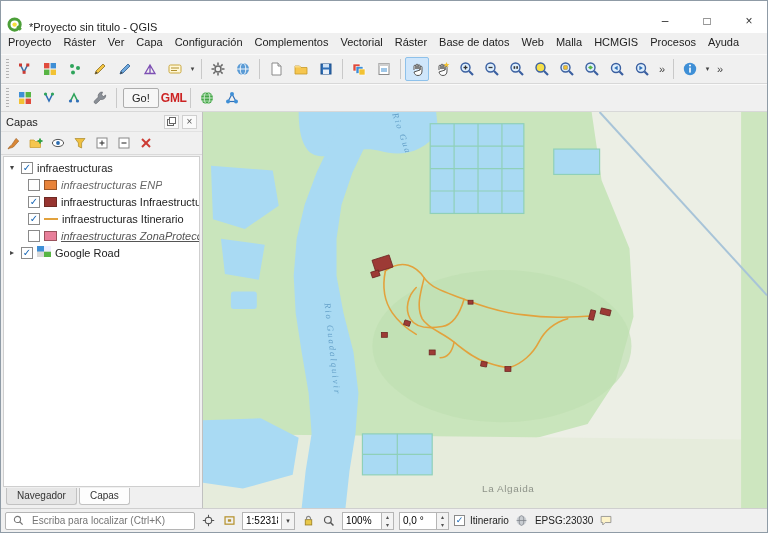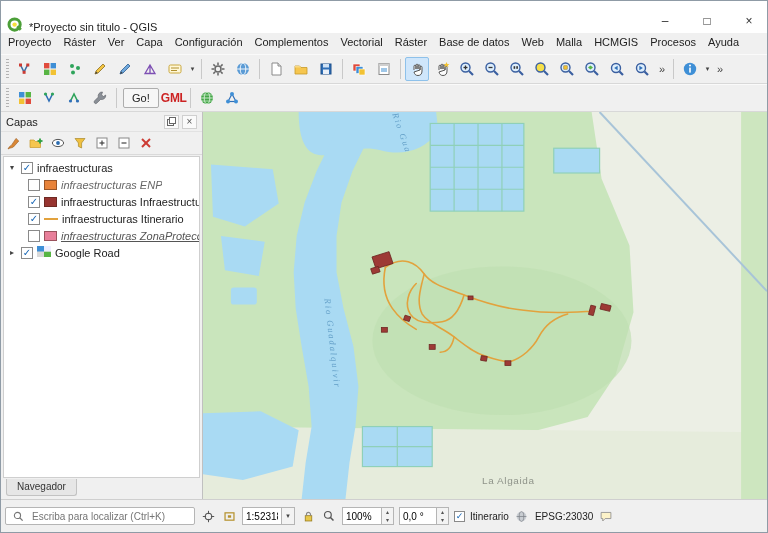--- a/index.html
+++ b/index.html
@@ -41,31 +41,31 @@
   .tree { flex:1; background:#fff; border:1px solid #cfcfcf; margin:1px 2px 0 2px; overflow:hidden; padding-top:2px; }
   .trow { display:flex; align-items:center; height:17px; gap:4px; padding-left:3px; white-space:nowrap; overflow:hidden; }
   .indent { width:17px; flex:0 0 auto; }
   .expander { width:10px; font-size:8px; color:#444; text-align:center; flex:0 0 auto; }
   .cb { width:12px; height:12px; border:1px solid #8a8a8a; background:#fff; font-size:10px; line-height:10px; text-align:center; color:#1464b4; flex:0 0 auto; }
   .swatch { width:13px; height:10px; border:1px solid rgba(60,30,20,.45); flex:0 0 auto; }
   .swatch-line { width:14px; height:0; border-top:2px solid #e2a23d; flex:0 0 auto; }
   .tlabel { font-size:11px; overflow:hidden; text-overflow:clip; }
   .tlabel.italic { font-style:italic; color:#666; }
   .tlabel.underline { text-decoration:underline; color:#555; }
-  .tabs { height:21px; display:flex; gap:10px; padding:1px 5px 0 5px; align-items:flex-start;flex-direction:column; }
+  .tabs { height:21px; display:flex; gap:2px; padding:1px 5px 0 5px; align-items:flex-start; }
   .tab { padding:2px 10px 3px 10px; font-size:10px; background:#e6e6e6; border:1px solid #c2c2c2; border-top:none; border-radius:0 0 3px 3px; color:#333; }
   .tab.active { background:#fdfdfd; }
 
   .map { flex:1; position:relative; background:#ecefe5; overflow:hidden; }
   .map svg.mapsvg { position:absolute; inset:0; width:100%; height:100%; }
   .lbl-river { font:italic 9px "Liberation Serif", serif; fill:#64a0c8; letter-spacing:2px; }
   .lbl-place { font:10px "Liberation Sans", sans-serif; fill:#8f948a; letter-spacing:0.6px; }
 
   
-  .statusbar { height:24px; flex:0 0 auto; display:flex; align-items:center; gap:5px; padding:16px 4px; background:#f0f0f0; border-top:1px solid #cfcfcf; font-size:10px; }
+  .statusbar { height:24px; flex:0 0 auto; display:flex; align-items:center; gap:5px; padding:8px 4px; background:#f0f0f0; border-top:1px solid #cfcfcf; font-size:10px; }
   .locate { width:190px; height:18px; background:#fff; border:1px solid #b5b5b5; border-radius:2px; display:flex; align-items:center; gap:4px; padding:0 4px; flex:0 0 auto; }
   .locate input { border:none; outline:none; flex:1; font-size:10px; color:#777; background:transparent; font-family:"Liberation Sans",sans-serif; }
   .sico { width:16px; height:16px; display:flex; align-items:center; justify-content:center; flex:0 0 auto; }
   .sinput { height:18px; border:1px solid #b5b5b5; background:#fff; font-size:10px; padding:0 3px; font-family:"Liberation Sans",sans-serif; }
   .spincol { display:flex; flex-direction:column; width:12px; height:18px; border:1px solid #b5b5b5; border-left:none; background:#f3f3f3; }
   .spincol span { flex:1; font-size:6px; line-height:8px; text-align:center; color:#555; }
   .combo-arrow { width:13px; height:18px; border:1px solid #b5b5b5; border-left:none; background:#f3f3f3; font-size:7px; display:flex; align-items:center; justify-content:center; color:#444; }
   .sbcb { width:11px; height:11px; border:1px solid #8a8a8a; background:#fff; font-size:9px; line-height:9px; text-align:center; color:#1464b4; flex:0 0 auto; }
   .sblabel { white-space:nowrap; }
 </style>

